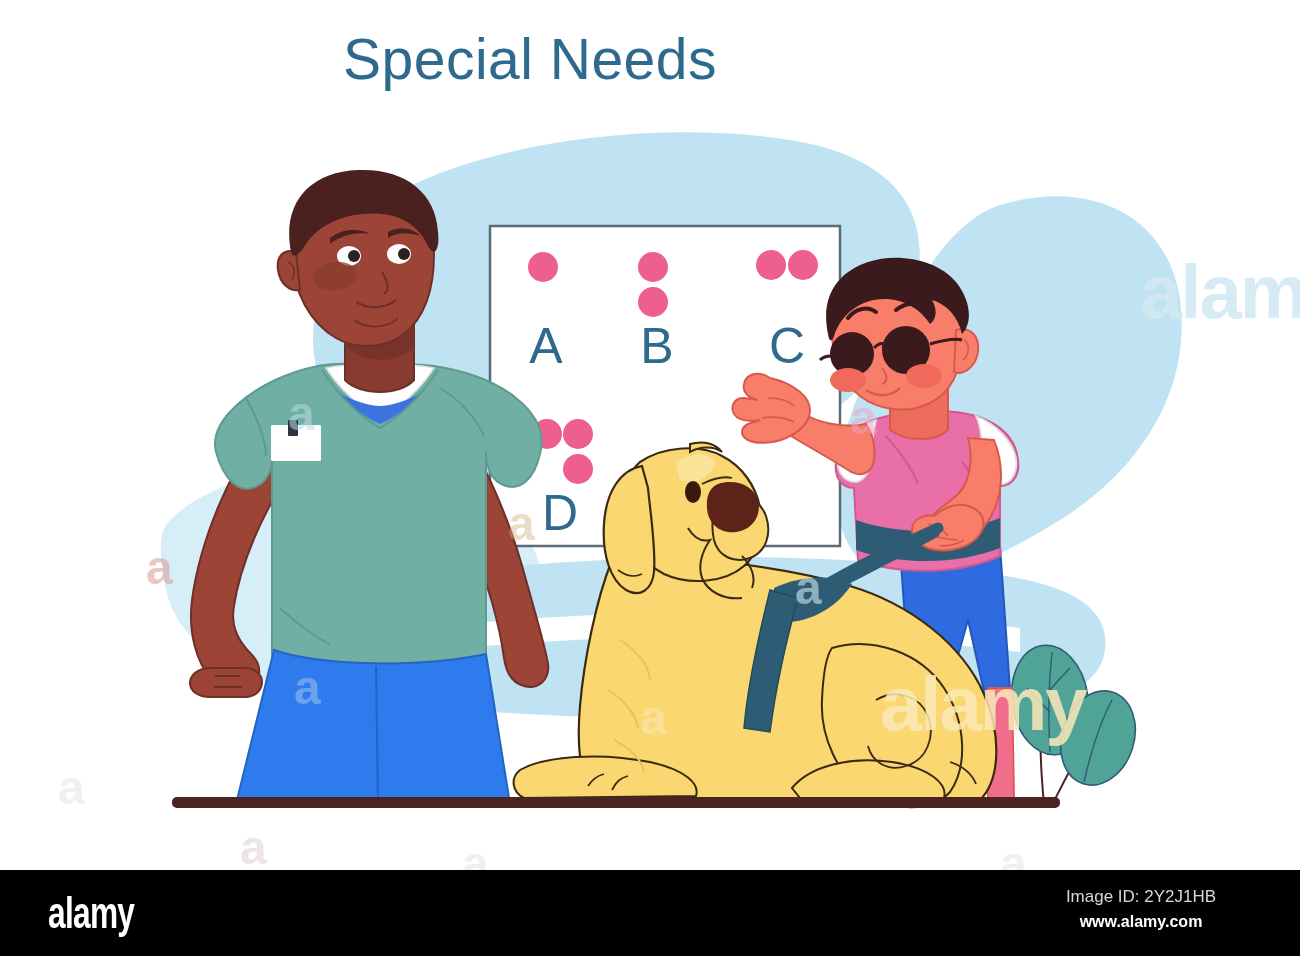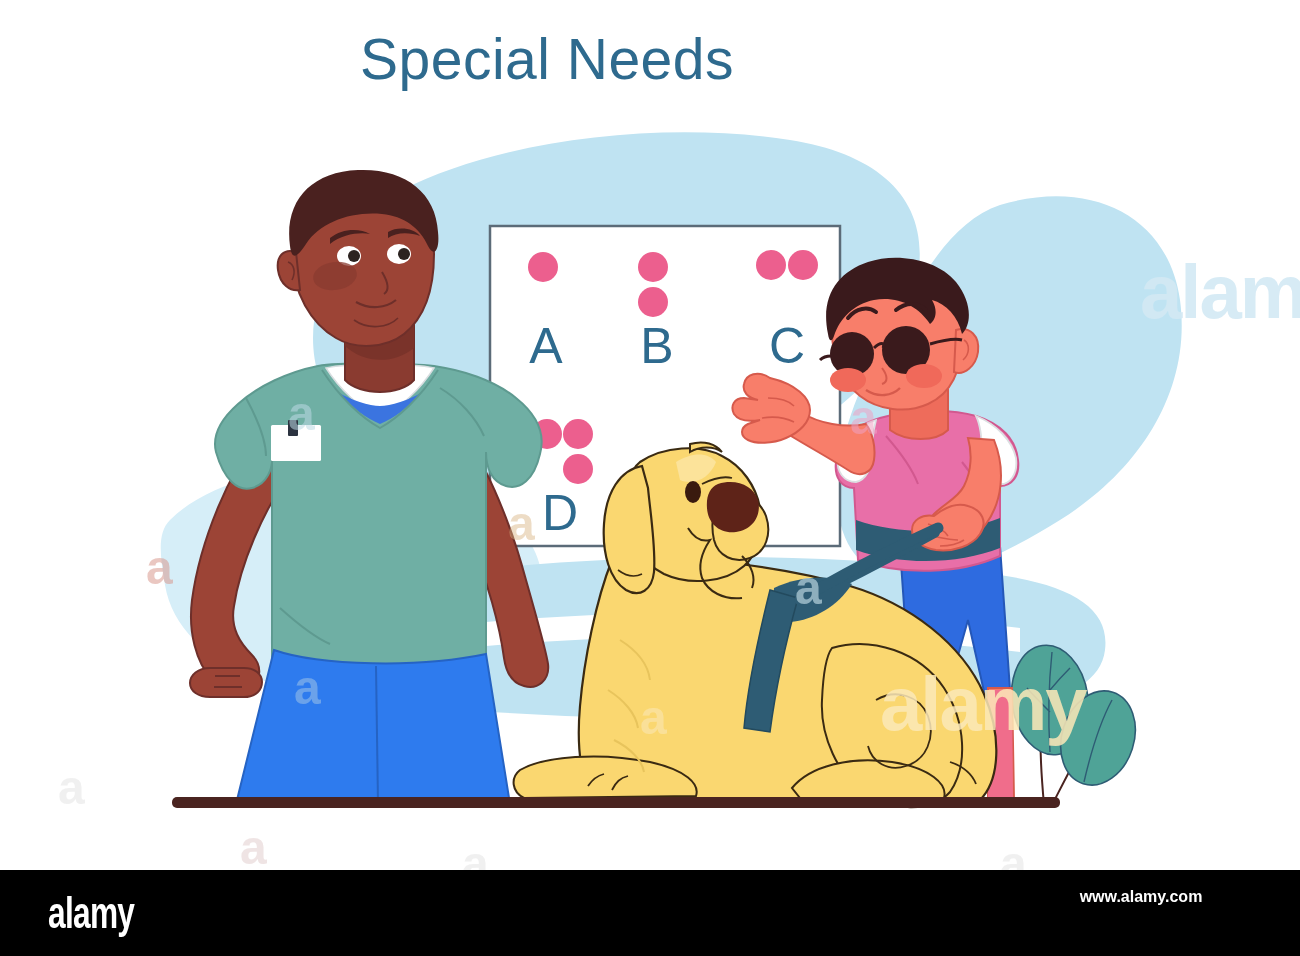--- a/index.html
+++ b/index.html
@@ -22,21 +22,21 @@
   }
   #illustration {
     position: absolute;
     left: 0;
     top: 0;
     width: 1300px;
     height: 870px;
   }
   #title {
     position: absolute;
-    left: 17px;
+    left: 0;
     top: 28px;
     width: 1060px;
     text-align: center;
     font-family: "Liberation Sans", sans-serif;
     font-size: 57px;
     font-weight: 400;
     letter-spacing: 0.5px;
     color: #2E6A8E;
     line-height: 1.1;
   }
@@ -506,17 +506,18 @@
     <span class="tiled-a" style="left:880px; top:660px; font-size:76px; color:#FCE9B8; opacity:.85; letter-spacing:-2px;">alamy</span>
     <span class="tiled-a" style="left:58px; top:760px; font-size:48px; color:#EDEDED; opacity:.8;">a</span>
     <span class="tiled-a" style="left:462px; top:836px; font-size:48px; color:#EDEDED; opacity:.8;">a</span>
     <span class="tiled-a" style="left:1000px; top:836px; font-size:48px; color:#EDEDED; opacity:.8;">a</span>
     <span class="tiled-a" style="left:240px; top:820px; font-size:48px; color:#E9DADA; opacity:.7;">a</span>
   </div>
 
   <div id="watermark-bar">
     <div id="wm-logo">alamy</div>
     <div id="wm-right">
+      <div id="wm-imageid">Image ID: 2Y2J1HB</div>
       <div id="wm-url">www.alamy.com</div>
     </div>
   </div>
 
 </div>
 
 </body></html>

